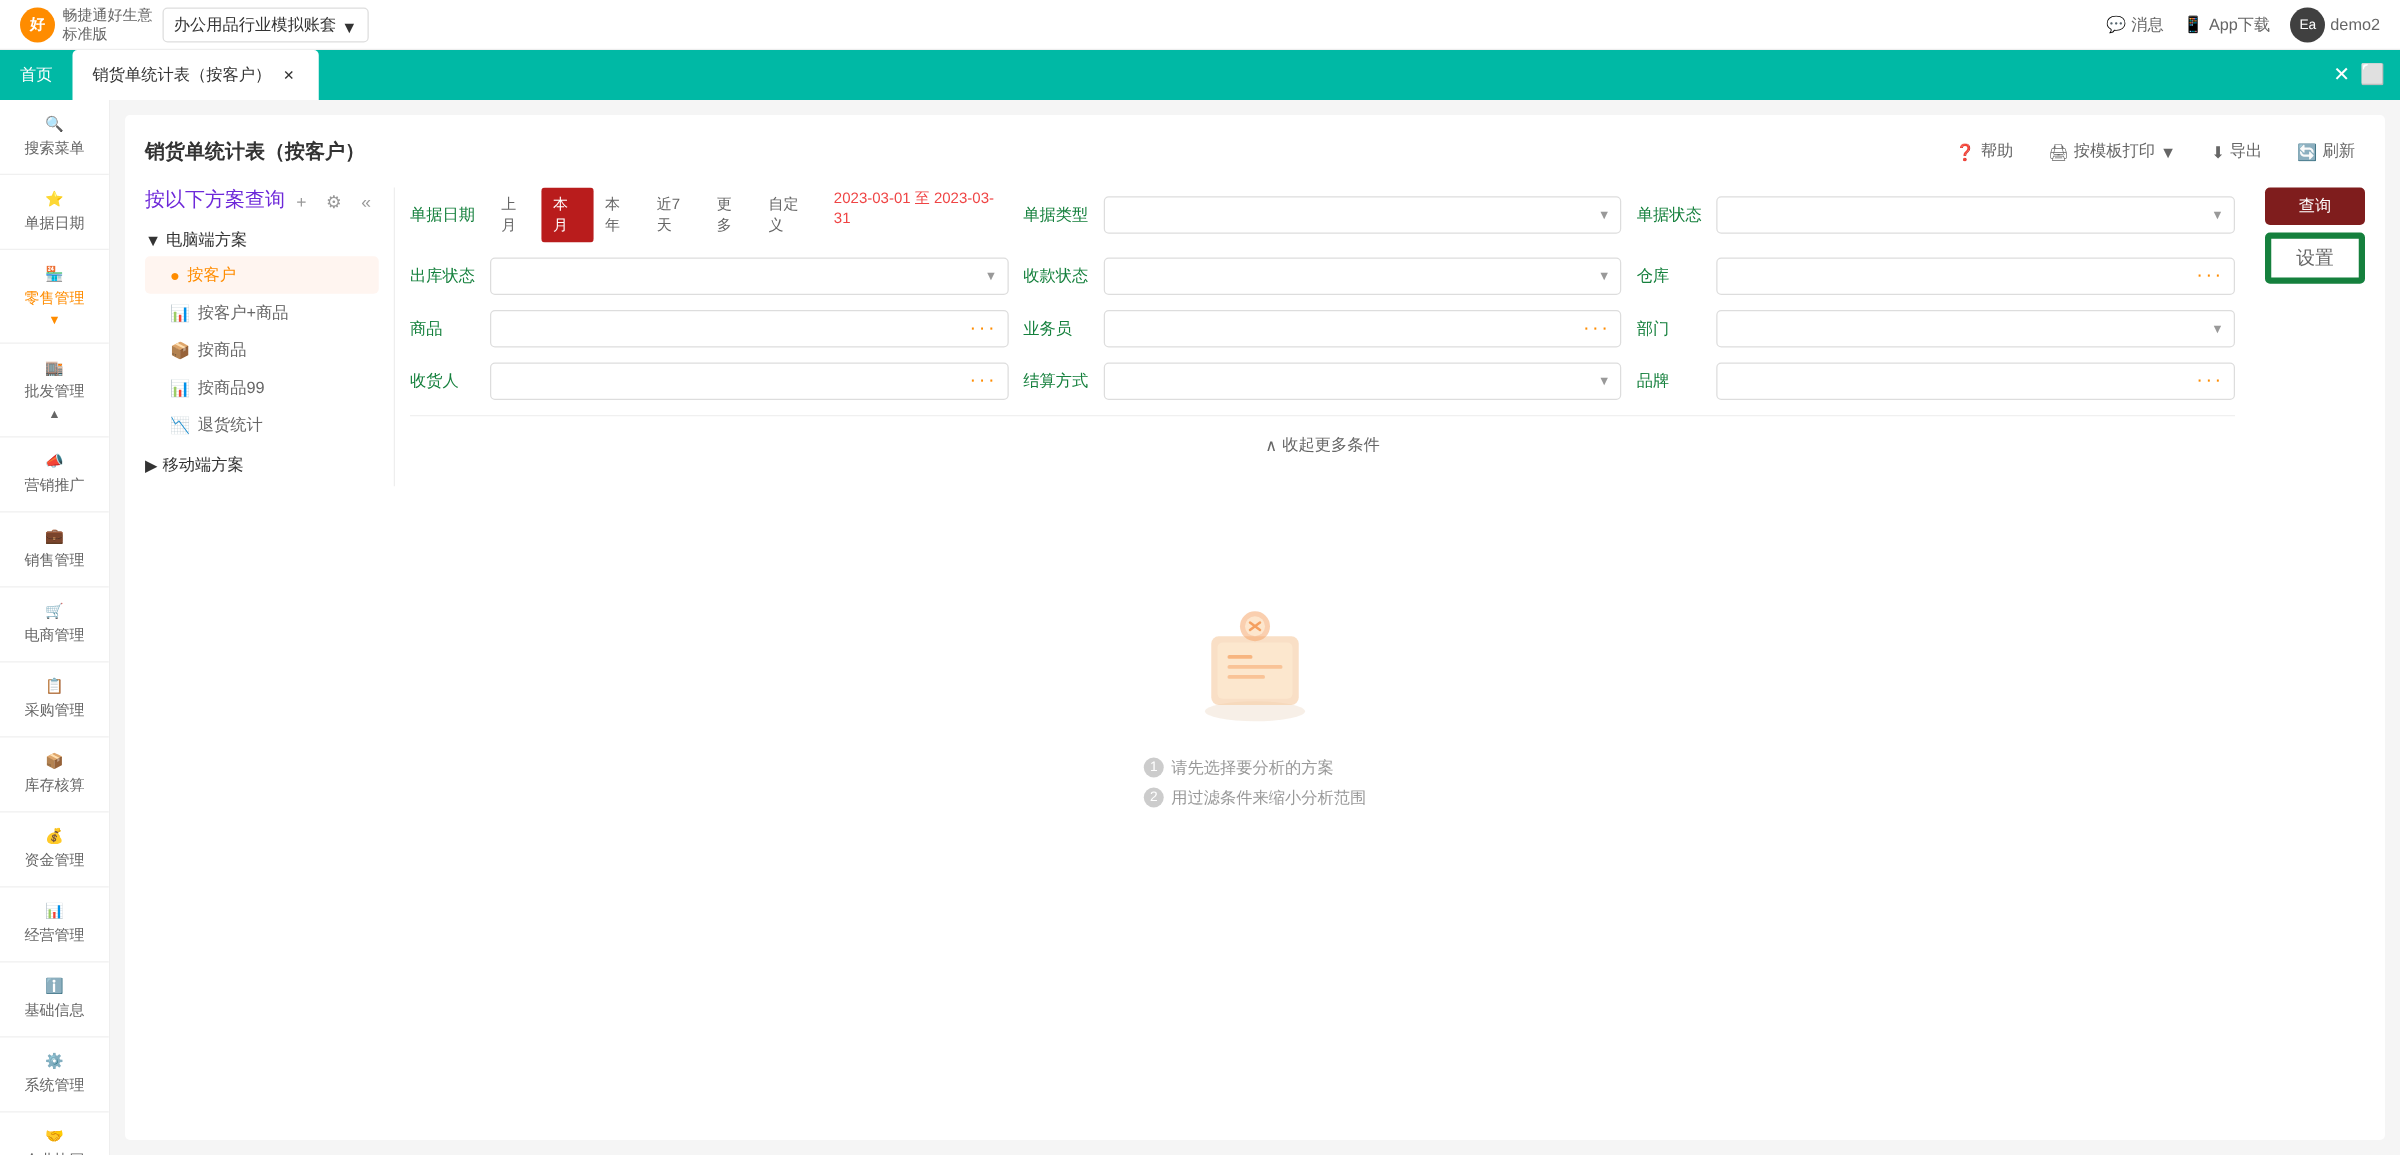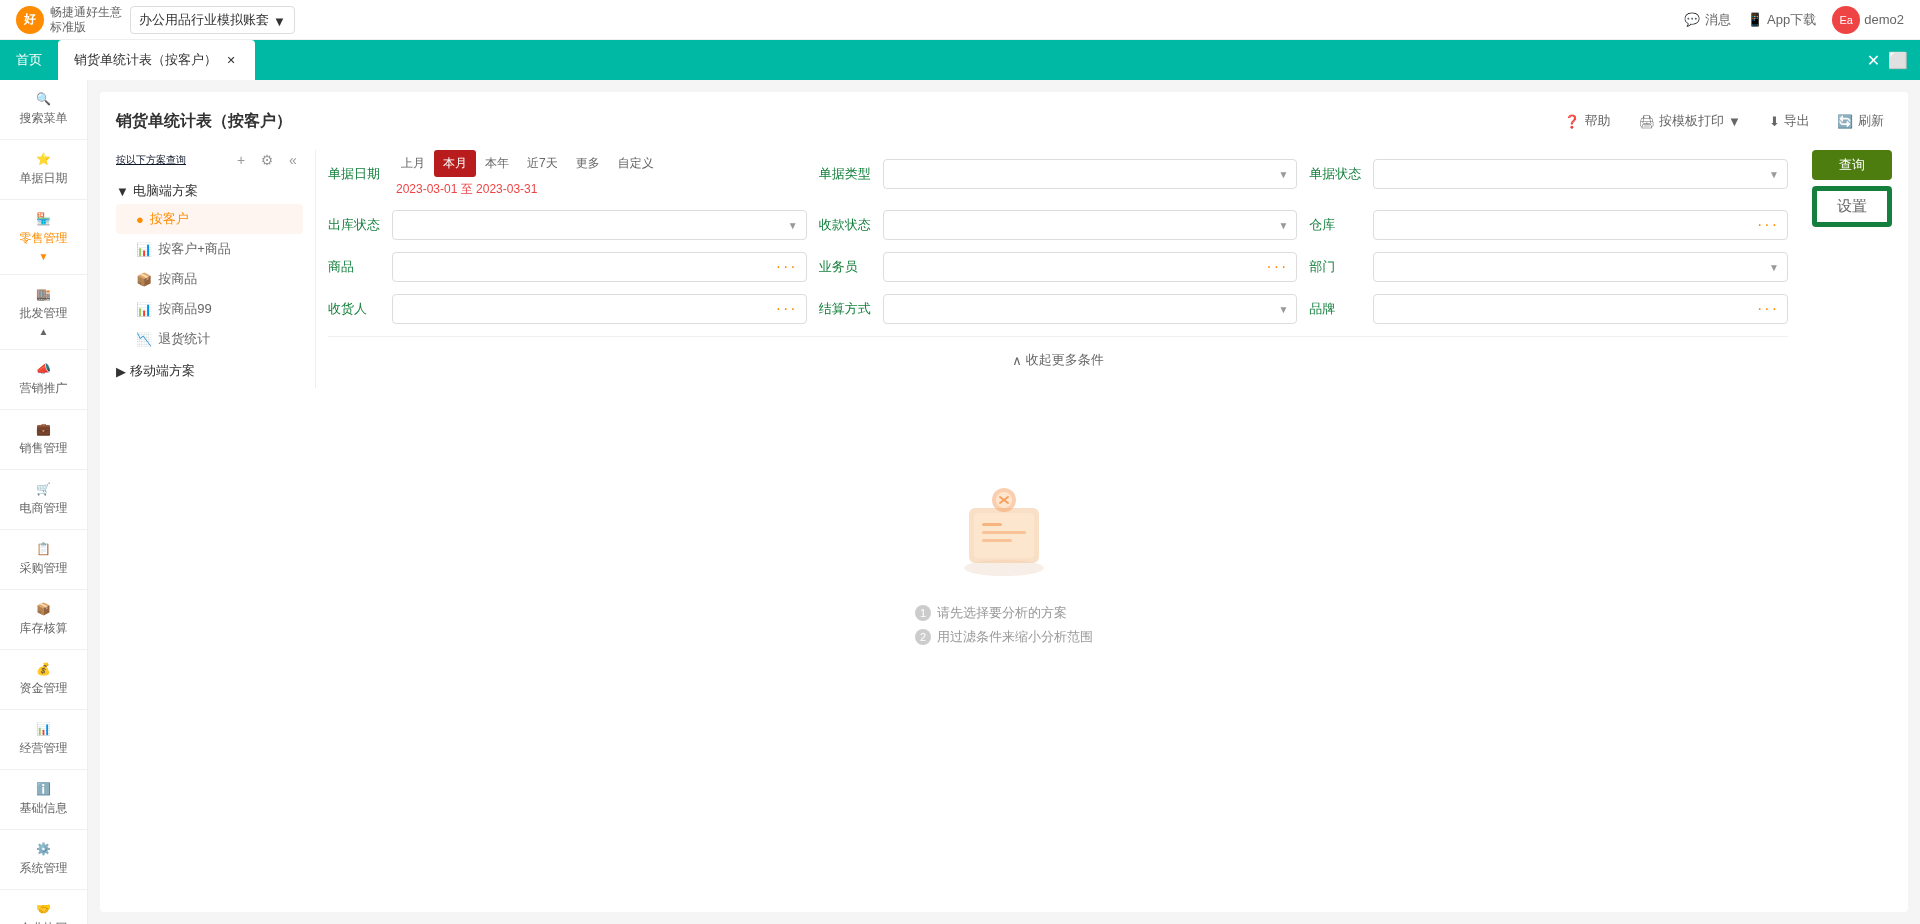--- a/index.html
+++ b/index.html
@@ -7,21 +7,21 @@
 
     
     .header { height: 40px; background: #fff; display: flex; align-items: center; justify-content: space-between; padding: 0 16px; border-bottom: 1px solid #eee; }
     .header-left { display: flex; align-items: center; gap: 8px; }
     .logo-area { display: flex; align-items: center; gap: 6px; }
     .logo-icon { width: 28px; height: 28px; background: #ff8c00; border-radius: 50%; display: flex; align-items: center; justify-content: center; color: white; font-size: 12px; font-weight: bold; }
     .logo-text { font-size: 12px; color: #666; line-height: 1.2; }
     .app-selector { display: flex; align-items: flex-end; gap: 4px; color: #333; font-size: 13px; cursor: pointer; padding: 4px 8px; border: 1px solid #ddd; border-radius: 4px; }
     .header-right { display: flex; align-items: center; gap: 16px; }
     .header-btn { display: flex; align-items: center; gap: 4px; color: #666; font-size: 13px; cursor: pointer; }
-    .avatar { width: 28px; height: 28px; border-radius: 50%; background: #ef4444; display: flex; align-items: center; justify-content: center; color: white; font-size: 11px; }
+    .avatar { width: 28px; height: 28px; border-radius: 50%; background: #404040; display: flex; align-items: center; justify-content: center; color: white; font-size: 11px; }
 
     
     .tab-bar { height: 40px; background: #00b9a5; display: flex; align-items: center; padding: 0 0; }
     .tab { display: flex; align-items: center; gap: 6px; padding: 0 16px; height: 40px; color: white; cursor: pointer; font-size: 13px; }
     .tab.home { background: transparent; }
     .tab.active { background: white; color: #333; border-radius: 4px 4px 0 0; }
     .tab-close { width: 16px; height: 16px; display: flex; align-items: center; justify-content: center; border-radius: 50%; font-size: 11px; cursor: pointer; }
     .tab-bar-right { margin-left: auto; display: flex; align-items: center; gap: 8px; padding-right: 12px; }
     .window-btn { color: white; cursor: pointer; font-size: 16px; }
 
@@ -42,21 +42,21 @@
     .page-title { font-size: 16px; font-weight: bold; color: #333; }
     .page-actions { display: flex; align-items: center; gap: 12px; }
     .action-btn { display: flex; align-items: center; gap: 4px; color: #666; font-size: 13px; cursor: pointer; padding: 4px 8px; }
 
     
     .query-layout { display: flex; gap: 0; }
 
     
     .scheme-panel { width: 200px; border-right: 1px solid #eee; padding-right: 12px; margin-right: 12px; }
     .scheme-header { display: flex; align-items: center; justify-content: space-between; margin-bottom: 8px; }
-    .scheme-title { font-size: 10px; color: #0f172a; text-decoration: underline; }
+    .scheme-title { font-size: 16px; color: #6d28d9; }
     .scheme-tools { display: flex; gap: 6px; }
     .scheme-tool-btn { width: 20px; height: 20px; display: flex; align-items: center; justify-content: center; cursor: pointer; color: #999; font-size: 14px; }
     .scheme-group { margin-bottom: 4px; }
     .scheme-group-title { display: flex; align-items: center; gap: 4px; padding: 4px 0; cursor: pointer; color: #333; font-size: 13px; }
     .scheme-item { display: flex; align-items: center; gap: 6px; padding: 6px 8px 6px 20px; cursor: pointer; color: #666; font-size: 13px; border-radius: 4px; }
     .scheme-item.active { background: #fff5f0; color: #ff8c00; }
 
     
     .filter-area { flex: 1; }
     .filter-row { display: grid; grid-template-columns: 1fr 1fr 1fr; gap: 12px; margin-bottom: 12px; }
@@ -71,21 +71,21 @@
 
     
     .dropdown-trigger { flex: 1; height: 30px; border: 1px solid #ddd; border-radius: 4px; padding: 0 8px; font-size: 13px; display: flex; align-items: center; justify-content: space-between; cursor: pointer; background: white; color: #999; }
     .dropdown-trigger .chevron { color: #999; font-size: 10px; }
     .dropdown-trigger .dots { color: #ff8c00; font-size: 16px; letter-spacing: 2px; }
 
     
     .collapse-btn { display: flex; align-items: center; justify-content: center; gap: 4px; color: #666; font-size: 13px; cursor: pointer; padding: 6px 0; }
 
     
-    .query-btn { background: #4d7c0f; color: white; border: none; border-radius: 4px; padding: 6px 20px; font-size: 13px; cursor: pointer; }
+    .query-btn { background: #7f1d1d; color: white; border: none; border-radius: 4px; padding: 6px 20px; font-size: 13px; cursor: pointer; }
     .setting-btn { border: 5px solid #15803d; background: white; color: #666; border-radius: 4px; padding: 6px 20px; font-size: 15px; cursor: pointer; }
     .btn-group { display: flex; flex-direction: column; gap: 6px; margin-left: 12px; }
 
     
     .empty-state { display: flex; flex-direction: column; align-items: center; justify-content: center; padding: 80px 0; }
     .empty-icon { width: 120px; height: 120px; margin-bottom: 16px; }
     .empty-tips { color: #999; font-size: 13px; }
     .empty-tip-item { display: flex; align-items: center; gap: 6px; margin-bottom: 6px; }
     .tip-num { width: 16px; height: 16px; border-radius: 50%; background: #ccc; color: white; font-size: 11px; display: flex; align-items: center; justify-content: center; }
 
@@ -276,21 +276,21 @@
             </div>
           </div>
         </div>
 
         <div style="flex:1; display:flex; gap:12px;">
           <div class="filter-area">
 
             <div class="filter-row">
               <div class="filter-item">
                 <span class="filter-label">单据日期</span>
-                <div style="flex:1; display:flex; flex-direction:column; gap:4px;">
+                <div style="flex:1; display:flex; gap:4px;">
                   <div class="date-filter">
                     <span class="date-tab">上月</span>
                     <span class="date-tab active">本月</span>
                     <span class="date-tab">本年</span>
                     <span class="date-tab">近7天</span>
                     <span class="date-tab">更多</span>
                     <span class="date-tab">自定义</span>
                   </div>
                   <span class="date-range">2023-03-01 至 2023-03-31</span>
                 </div>

